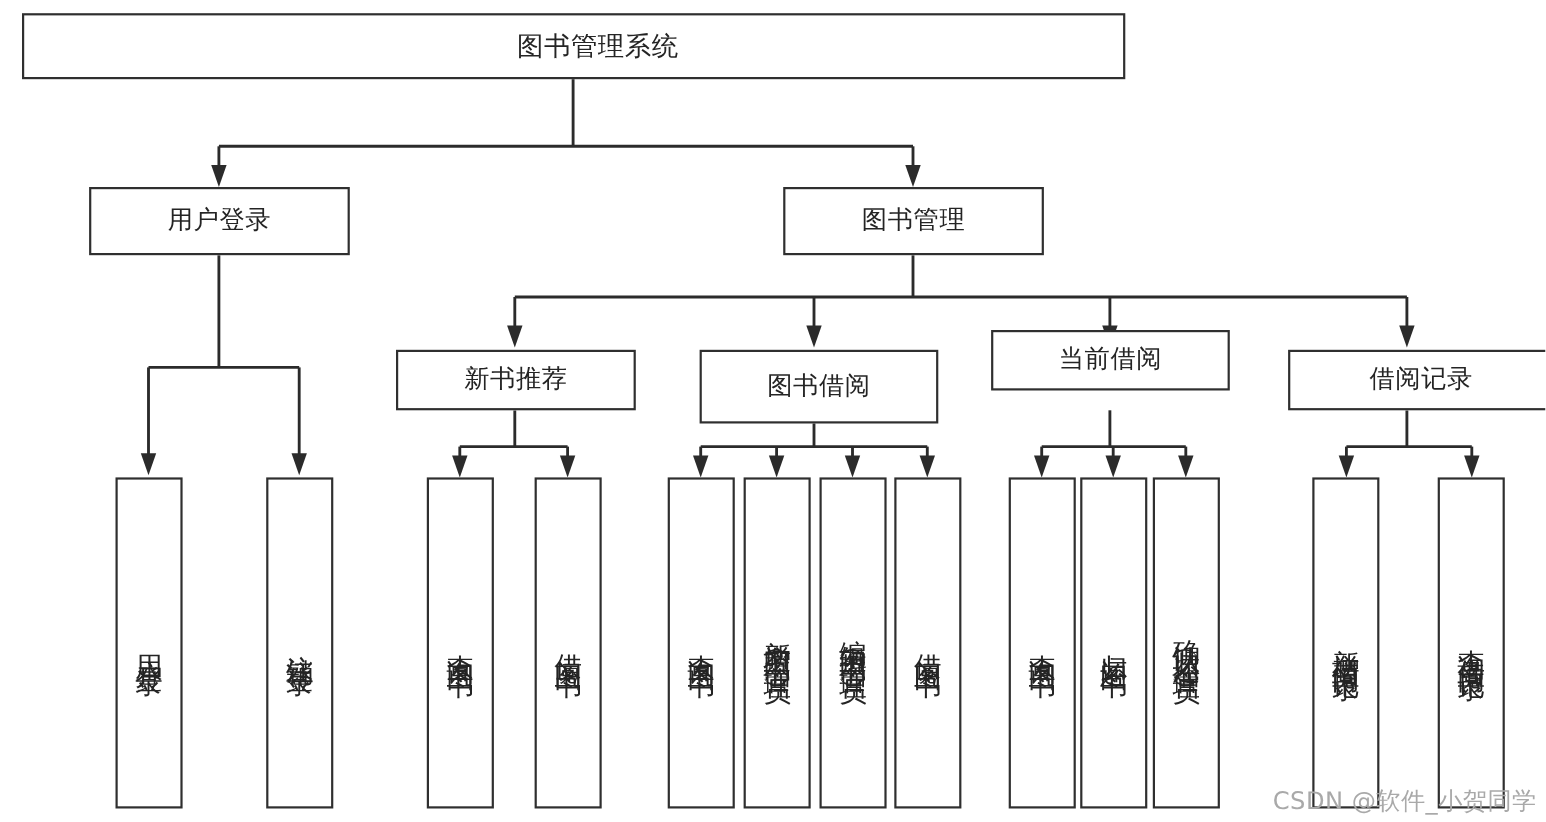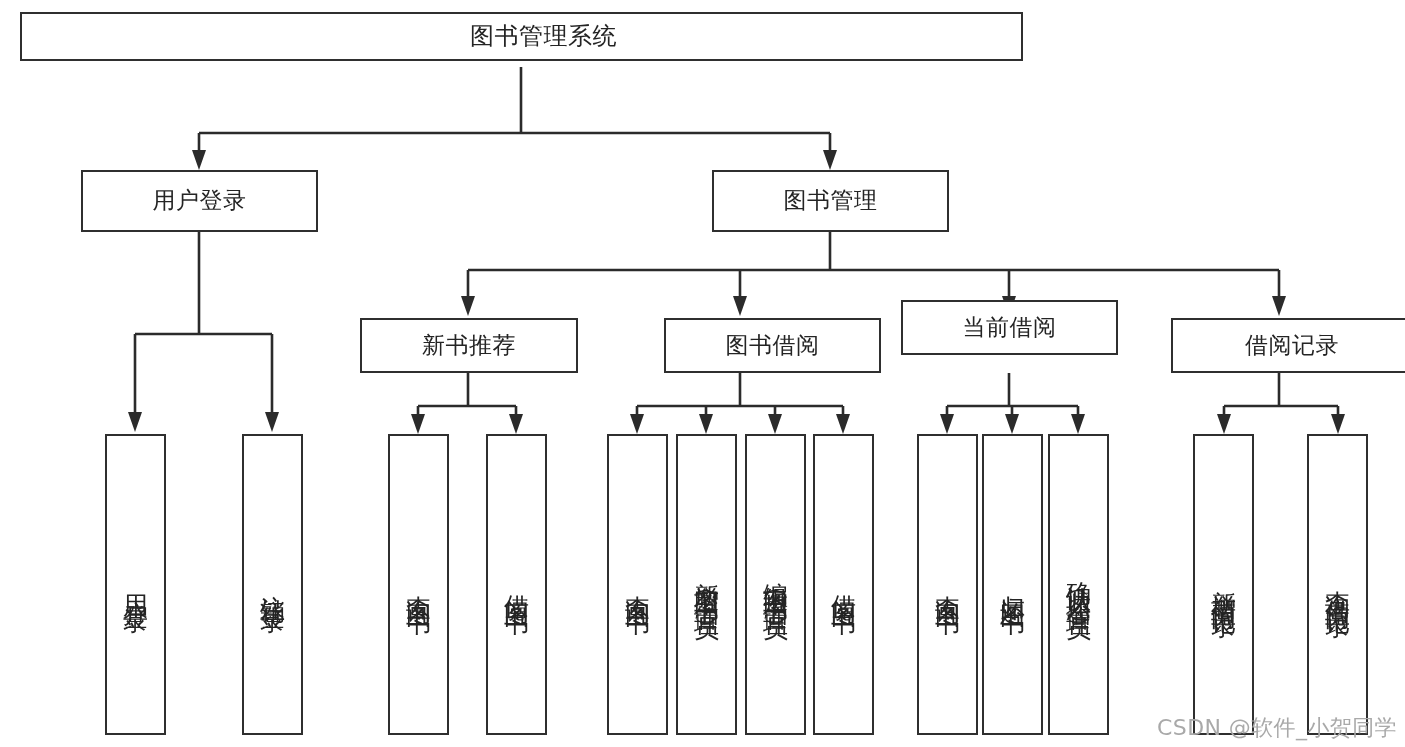--- a/index.html
+++ b/index.html
@@ -149,37 +149,37 @@
     <polygon class="arrow-head" points="1071,414 1085,414 1078,434"></polygon>
 
     <line x1="1279" y1="373" x2="1279" y2="406"></line>
     <line x1="1224" y1="406" x2="1338" y2="406"></line>
     <line x1="1224" y1="406" x2="1224" y2="416"></line>
     <polygon class="arrow-head" points="1217,414 1231,414 1224,434"></polygon>
     <line x1="1338" y1="406" x2="1338" y2="416"></line>
     <polygon class="arrow-head" points="1331,414 1345,414 1338,434"></polygon>
   </svg>
 
-  <div class="node-box horizontal root" style="left:20px; top:12px; width:1003px; height:49px;padding-left:44px;">
+  <div class="node-box horizontal root" style="left:20px; top:12px; width:1003px; height:60px;padding-left:44px;">
     <span class="node-label">图书管理系统</span>
   </div>
 
   <div class="node-box horizontal" style="left:81px; top:170px; width:237px; height:62px;">
     <span class="node-label">用户登录</span>
   </div>
 
   <div class="node-box horizontal" style="left:712px; top:170px; width:237px; height:62px;">
     <span class="node-label">图书管理</span>
   </div>
 
   <div class="node-box horizontal" style="left:360px; top:318px; width:218px; height:55px;">
     <span class="node-label">新书推荐</span>
   </div>
 
-  <div class="node-box horizontal" style="left:664px; top:318px; width:217px; height:55px;">
+  <div class="node-box horizontal" style="left:636px; top:318px; width:217px; height:67px;">
     <span class="node-label">图书借阅</span>
   </div>
 
   <div class="node-box horizontal" style="left:901px; top:300px; width:217px; height:55px;">
     <span class="node-label">当前借阅</span>
   </div>
 
   <div class="node-box horizontal" style="left:1171px; top:318px; width:242px; height:55px;">
     <span class="node-label">借阅记录</span>
   </div>

